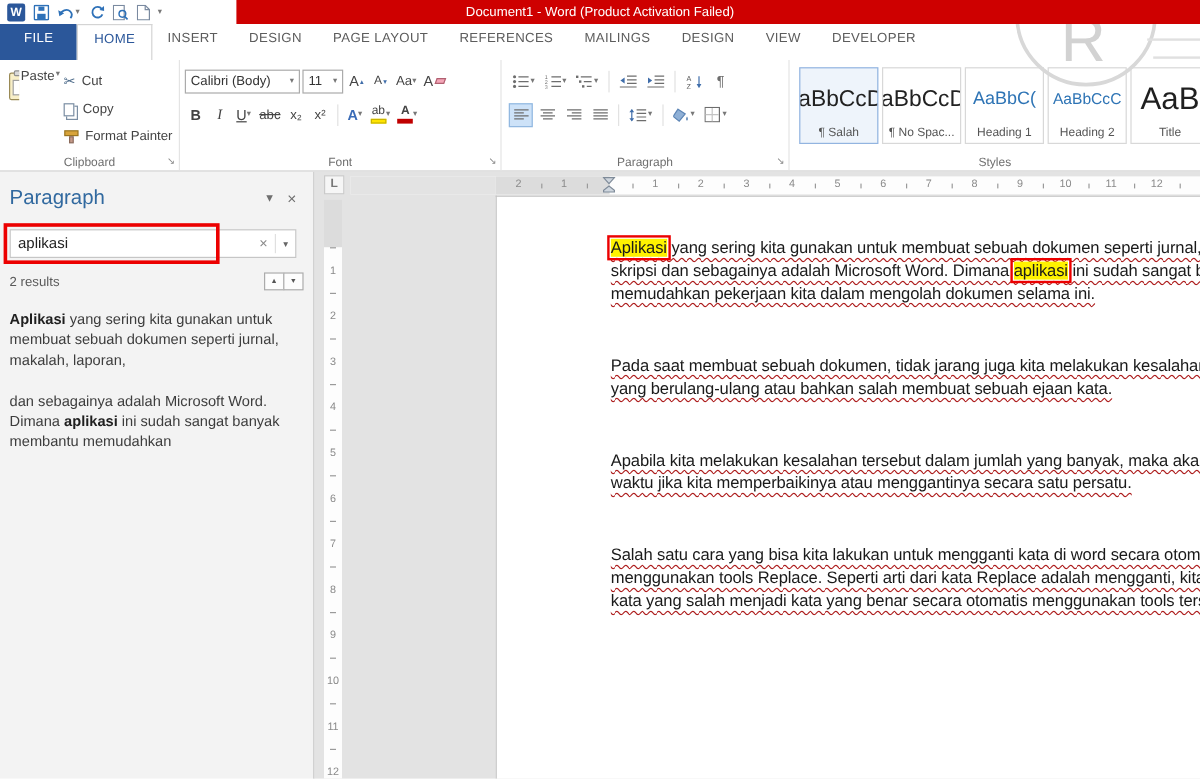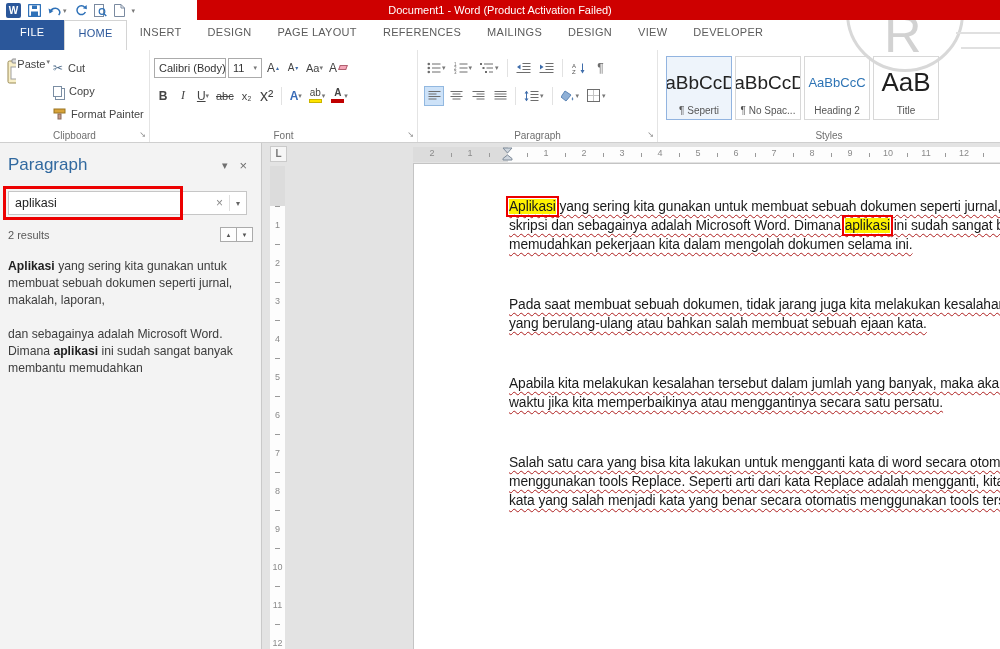--- a/index.html
+++ b/index.html
@@ -40,21 +40,21 @@
   .small-btn{display:flex;align-items:center;gap:5px;font-size:11px;color:#444;height:20px;padding:0 3px;white-space:nowrap}
   .ic-cut{font-size:12px;color:#4d6b8a;line-height:1}
   .ic-copy{width:9px;height:11px;border:1px solid #7b8ea3;background:#fff;
     box-shadow:2.5px 2.5px 0 -.5px #fff,2.5px 2.5px 0 .5px #7b8ea3;margin-right:2px}
 
   .g-font{width:268px;padding:6px 2px 14px 4px}
   .frow{display:flex;align-items:center;gap:2px;height:23px}
   .combo{display:flex;align-items:center;justify-content:space-between;border:1px solid #ABABAB;
     background:#fff;height:20px;padding:0 4px;font-size:11px;color:#333;white-space:nowrap}
   .combo .mini-arw{margin-left:4px}
-  .w-name{width:72px}.w-size{width:34px}
+  .w-name{width:96px}.w-size{width:34px}
   .fbtn{min-width:18px;height:20px;display:flex;align-items:center;justify-content:center;
     font-size:12px;color:#444;padding:0 2px;white-space:nowrap}
   .b-bold{font-weight:bold}
   .b-italic{font-family:"Liberation Serif",serif;font-style:italic}
   .b-under{text-decoration:underline}
   .b-strike{font-size:11px;text-decoration:line-through}
   .b-fx{color:#3B6CB7;font-weight:bold}
   .stack{display:flex;flex-direction:column;align-items:center;line-height:1}
   .stack .st-t{font-size:10px;color:#444}
   .bar{width:13px;height:4px;margin-top:1px}
@@ -263,21 +263,21 @@
       </div>
       <div class="frow" style="margin-top:5px">
         <div class="fbtn b-bold">B</div>
         <div class="fbtn b-italic">I</div>
         <div class="fbtn">
             <span class="b-under">U</span>
             <span class="mini-arw">▾</span>
           </div>
         <div class="fbtn b-strike">abc</div>
         <div class="fbtn" style="font-size:11px">x₂</div>
-        <div class="fbtn" style="font-size:16px">x²</div>
+        <div class="fbtn" style="font-size:11px">x²</div>
         <span class="vsep"></span>
         <div class="fbtn">
             <span class="b-fx">A</span>
             <span class="mini-arw">▾</span>
           </div>
         <div class="fbtn">
           <span class="stack">
               <span class="st-t">ab</span>
               <span class="bar yellow"></span>
             </span>
@@ -400,25 +400,29 @@
         </div>
       </div>
       <div class="glabel">Paragraph</div>
       <div class="launcher">↘</div>
     </div>
 
     <div class="rgroup g-styles">
       <div style="display:flex;gap:3px">
           <div class="style-card sel">
             <div class="sc-prev normal">AaBbCcDc</div>
-            <div class="sc-name">¶ Seperti</div>
+            <div class="sc-name">¶ Salah</div>
           </div>
           <div class="style-card">
             <div class="sc-prev normal">AaBbCcDc</div>
             <div class="sc-name">¶ No Spac...</div>
+          </div>
+          <div class="style-card">
+            <div class="sc-prev h1">AaBbC(</div>
+            <div class="sc-name">Heading 1</div>
           </div>
           <div class="style-card">
             <div class="sc-prev h2">AaBbCcC</div>
             <div class="sc-name">Heading 2</div>
           </div>
           <div class="style-card">
             <div class="sc-prev title">AaB</div>
             <div class="sc-name">Title</div>
           </div>
         </div>

